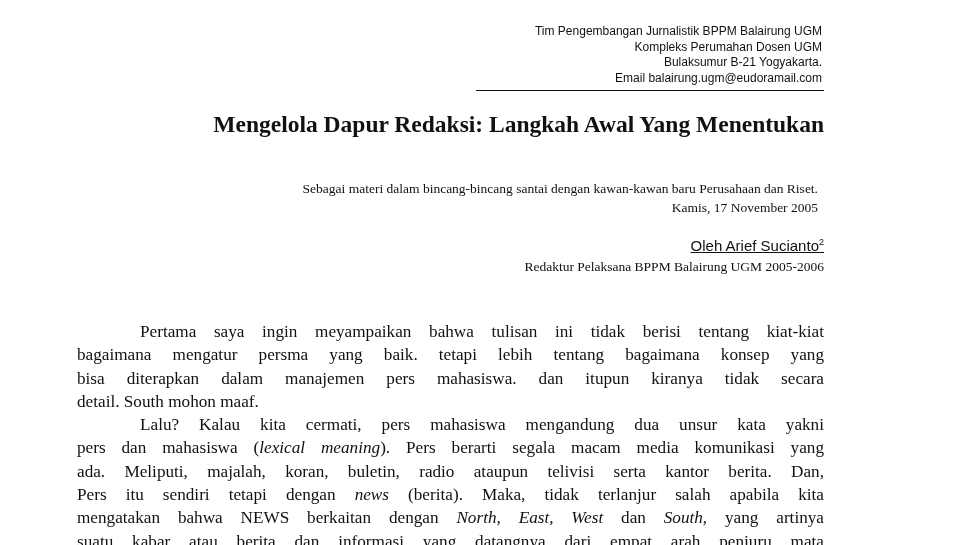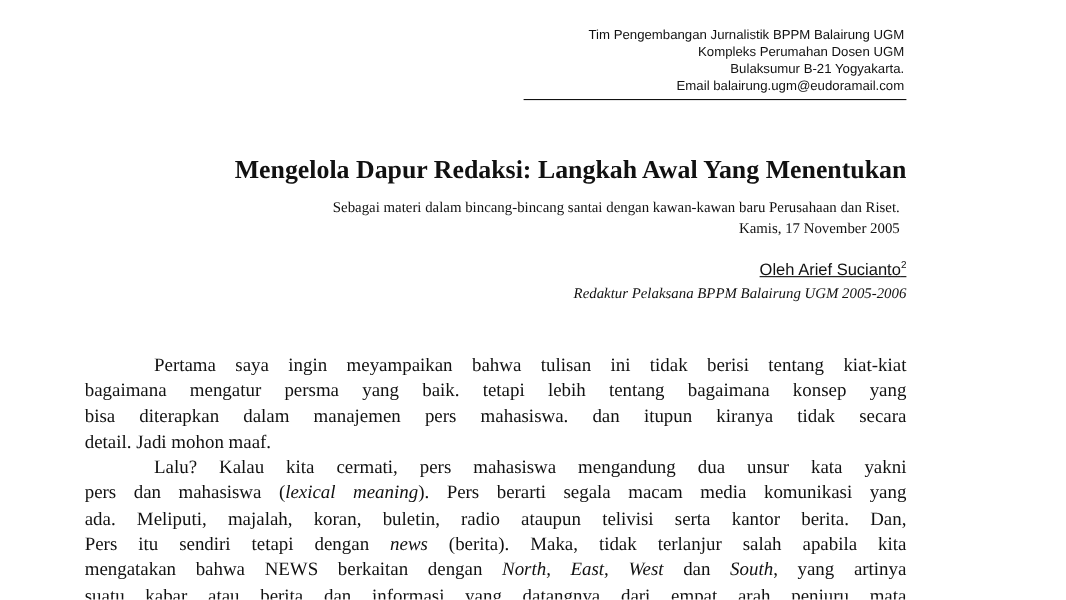--- a/index.html
+++ b/index.html
@@ -10,21 +10,21 @@
     position: absolute; right: 147px; top: 24px; width: 380px;
     text-align: right; font-family: "Liberation Sans", sans-serif;
     font-size: 12px; line-height: 15.5px; color: #111;
   }
   .letterhead div { white-space: nowrap; }
   .rule { position: absolute; left: 476px; top: 90px; width: 348px; height: 0; border-top: 1.6px solid #111; }
 
   .title {
     position: absolute; right: 145px; top: 110px;
     font-family: "Liberation Serif", serif; font-weight: bold; font-size: 23.5px;
-    line-height: 28px; white-space: nowrap; color: #111; margin-top: 31px;
+    line-height: 28px; white-space: nowrap; color: #111;
   }
   .subtitle {
     position: absolute; right: 145px; top: 139px;
     font-family: "Liberation Serif", serif; font-weight: bold; font-size: 15.5px;
     line-height: 20px; white-space: nowrap; color: #111;
   }
   .subtitle sup, .author sup { font-size: 9px; vertical-align: super; line-height: 0; }
 
   .context {
     position: absolute; right: 151px; top: 179px; text-align: right;
@@ -33,21 +33,21 @@
   }
 
   .author {
     position: absolute; right: 145px; top: 237px;
     font-family: "Liberation Sans", sans-serif; font-size: 15px; line-height: 18px;
     text-decoration: underline; white-space: nowrap; color: #111;
   }
   .author-role {
     position: absolute; right: 145px; top: 258px;
     font-family: "Liberation Serif", serif; font-size: 13.5px; line-height: 18px;
-    white-space: nowrap; color: #111; font-style: italic;
+    white-space: nowrap; color: #111;
   }
 
   .body-text {
     position: absolute; left: 77px; top: 320px; width: 747px;
     font-family: "Liberation Serif", serif; font-size: 17.2px; line-height: 23.3px;
     color: #111; text-align: justify;
   }
   .body-text .line { display: block; text-align: justify; text-align-last: justify; white-space: nowrap; }
   .body-text .line.last { text-align-last: left; }
   .body-text .line.indent { padding-left: 63px; }
@@ -74,21 +74,21 @@
   </div>
 
   <div class="author"><span>Oleh Arief Sucianto</span><sup>2</sup></div>
   <div class="author-role">Redaktur Pelaksana BPPM Balairung UGM 2005-2006</div>
 
   <div class="body-text">
     <div>
       <span class="line indent">Pertama saya ingin meyampaikan bahwa tulisan ini tidak berisi tentang kiat-kiat</span>
       <span class="line">bagaimana mengatur persma yang baik. tetapi lebih tentang bagaimana konsep yang</span>
       <span class="line">bisa diterapkan dalam manajemen pers mahasiswa. dan itupun kiranya tidak secara</span>
-      <span class="line last">detail. Jadi mohon maaf.</span>
+      <span class="line last">detail. South mohon maaf.</span>
     </div>
     <div>
       <span class="line indent">Lalu? Kalau kita cermati, pers mahasiswa mengandung dua unsur kata yakni</span>
       <span class="line"><span>pers dan mahasiswa (</span><em>lexical meaning</em><span>). Pers berarti segala macam media komunikasi yang</span></span>
       <span class="line">ada. Meliputi, majalah, koran, buletin, radio ataupun telivisi serta kantor berita. Dan,</span>
       <span class="line"><span>Pers itu sendiri tetapi dengan </span><em>news</em><span> (berita). Maka, tidak terlanjur salah apabila kita</span></span>
       <span class="line"><span>mengatakan bahwa NEWS berkaitan dengan </span><em>North, East, West</em><span> dan </span><em>South</em><span>, yang artinya</span></span>
       <span class="line">suatu kabar atau berita dan informasi yang datangnya dari empat arah penjuru mata</span>
     </div>
   </div>

